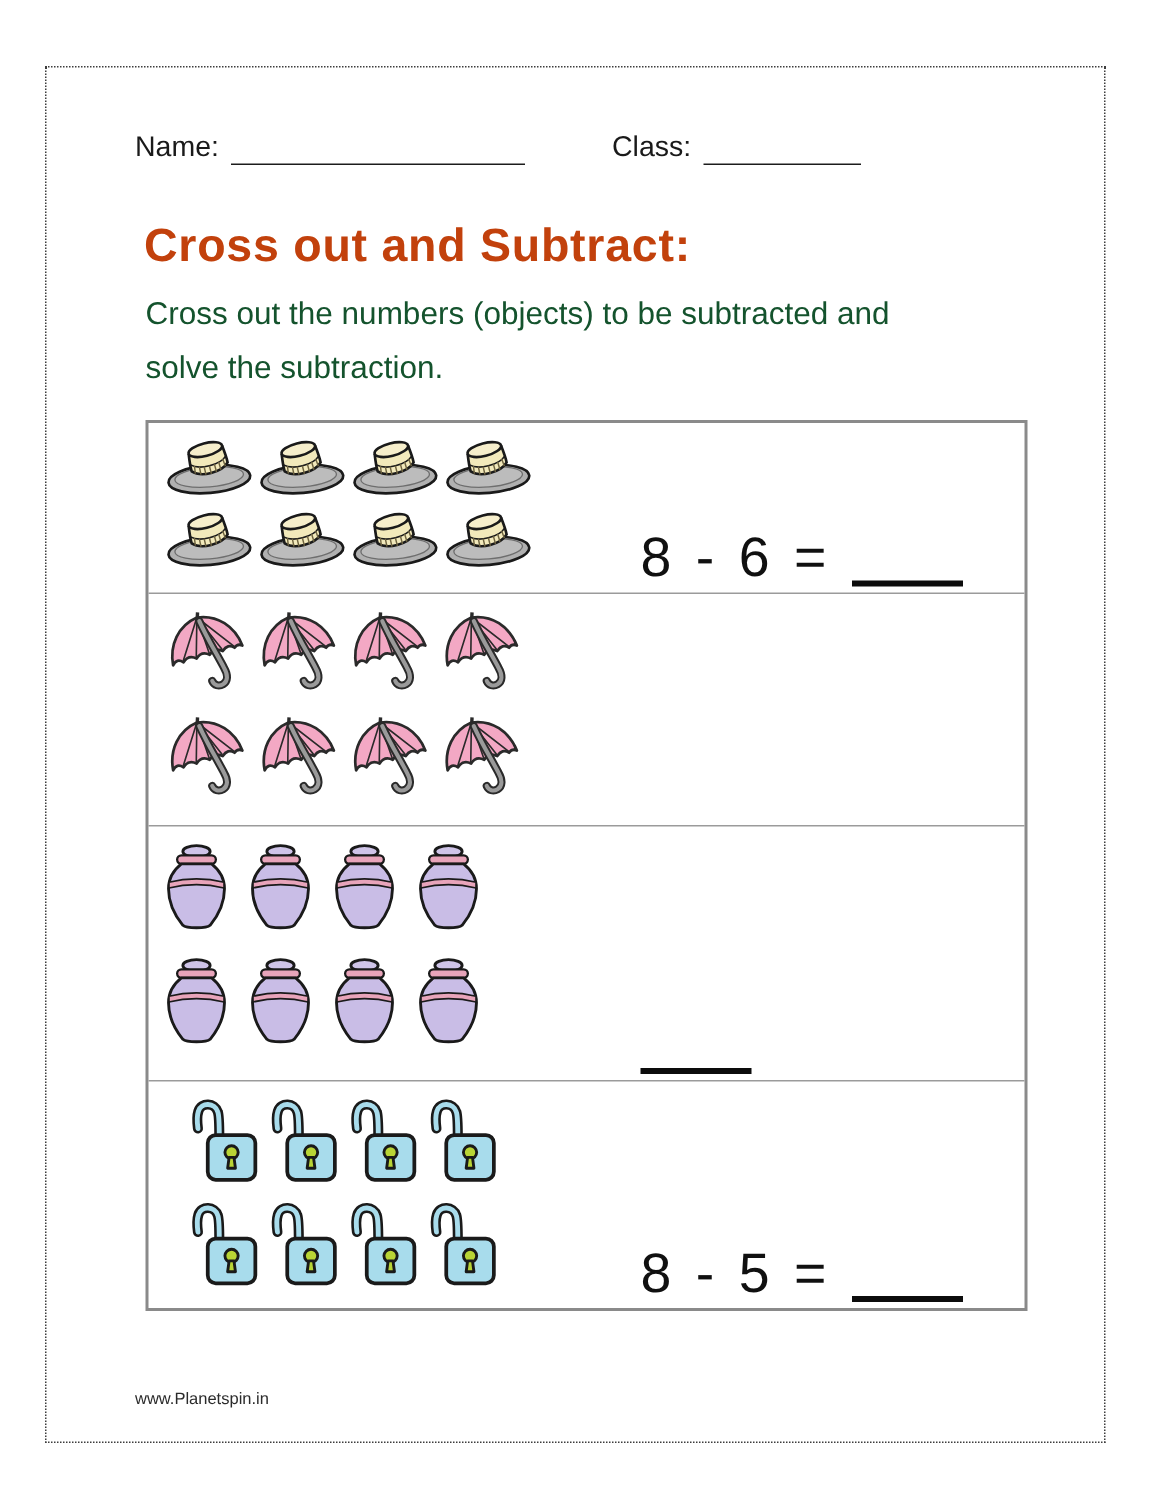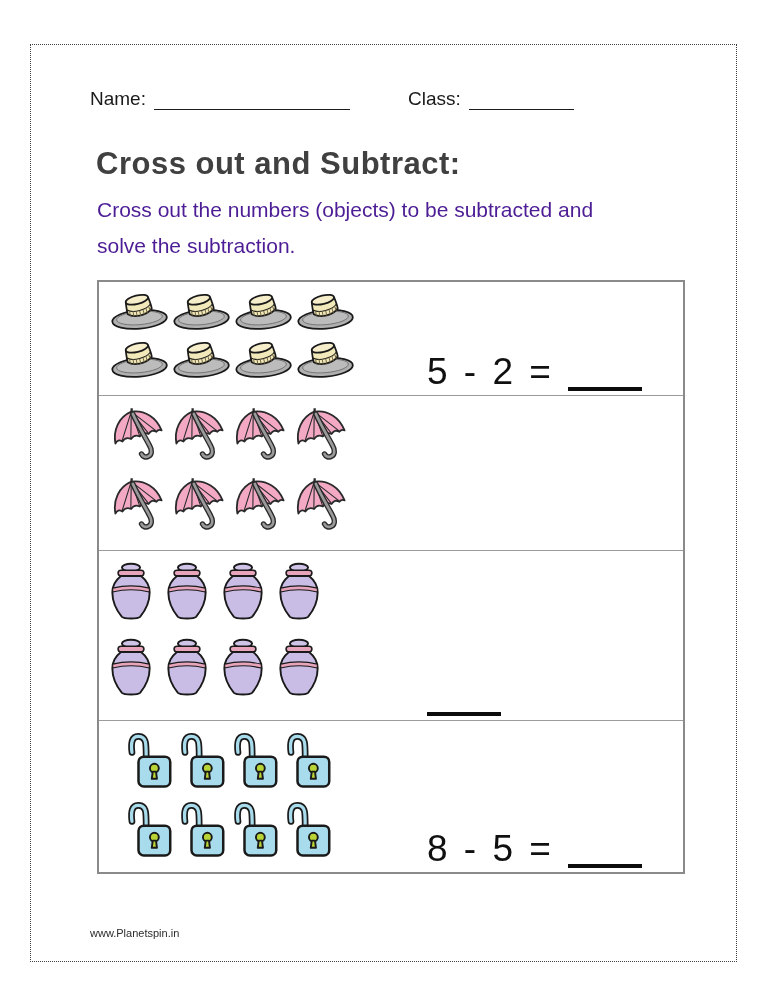--- a/index.html
+++ b/index.html
@@ -15,23 +15,23 @@
   
   .field-group{position:absolute;top:88px;display:flex;align-items:flex-end;gap:8px;font-size:19px;}
   .name-group{left:90px;}
   .class-group{left:408px;}
   .blank{display:inline-block;border-bottom:1.7px solid #1c1c1c;height:17px;}
   .name-blank{width:196px;}
   .class-blank{width:105px;}
   
   .title{
     position:absolute;left:96px;top:146px;margin:0;
-    font-size:31px;font-weight:bold;letter-spacing:.5px;color:#404040;
-  }
-  .instructions{position:absolute;left:97px;top:192px;font-size:21px;line-height:36px;color:#4c1d95;}
+    font-size:31px;font-weight:bold;letter-spacing:.5px;color:#c2410c;
+  }
+  .instructions{position:absolute;left:97px;top:192px;font-size:21px;line-height:36px;color:#14532d;}
   
   .wtable{
     position:absolute;left:97px;top:280px;width:588px;height:594px;
     border:2px solid #8a8a8a;background:#fff;
   }
   .trow{position:relative;width:100%;border-bottom:1.5px solid #9b9b9b;}
   .trow:last-child{border-bottom:none;}
   .row-0{height:114px;}
   .row-1{height:155px;}
   .row-2{height:170px;}
@@ -149,21 +149,21 @@
             </svg>
             <svg class="obj hat-icon">
               <use href="#hat-icon" xlink:href="#hat-icon"></use>
             </svg>
             <svg class="obj hat-icon">
               <use href="#hat-icon" xlink:href="#hat-icon"></use>
             </svg>
           </div>
       </div>
       <div class="equation">
-        <span class="eq-text">5 - 2 =</span>
+        <span class="eq-text">8 - 6 =</span>
         <span class="answer-line"></span>
       </div>
     </div>
 
     <div class="trow row-1">
       <div class="icons">
         <div class="icon-line">
             <svg class="obj umbrella-icon">
               <use href="#umbrella-icon" xlink:href="#umbrella-icon"></use>
             </svg>

